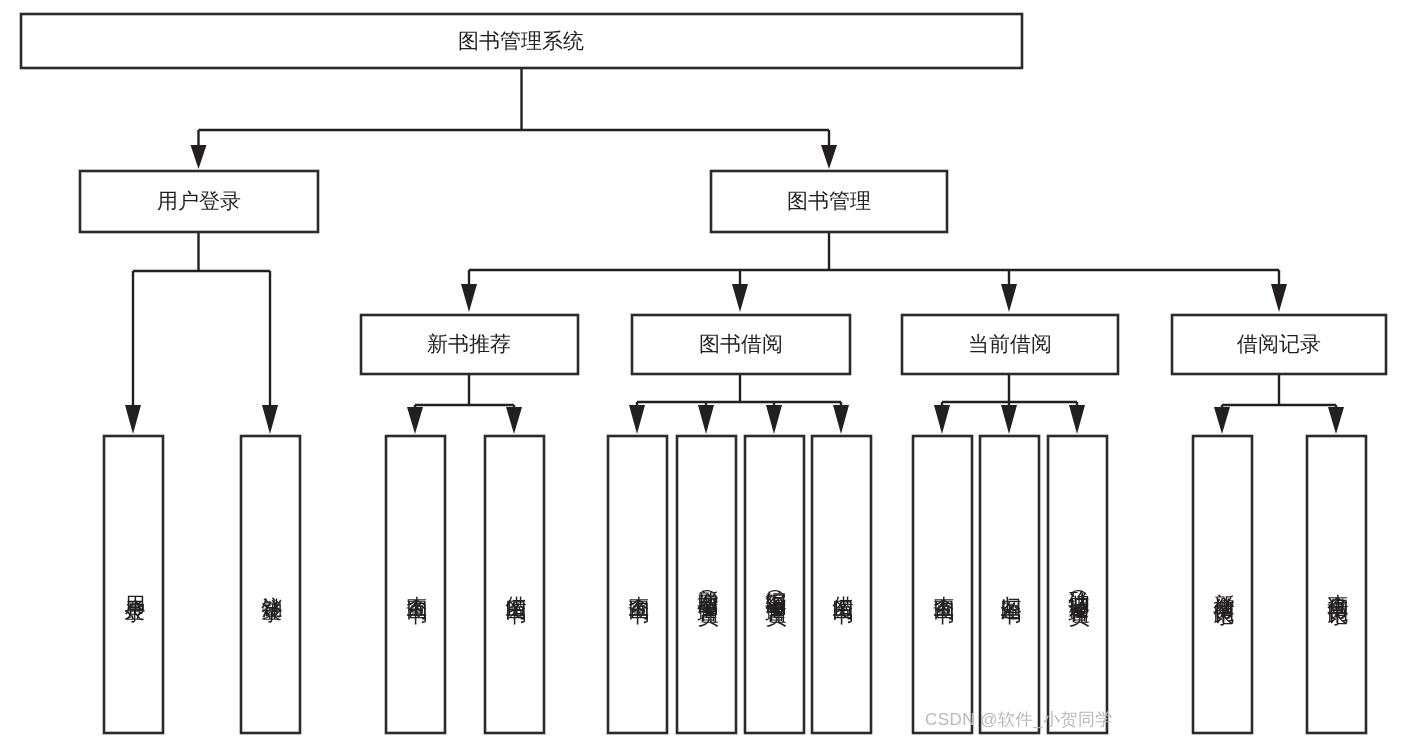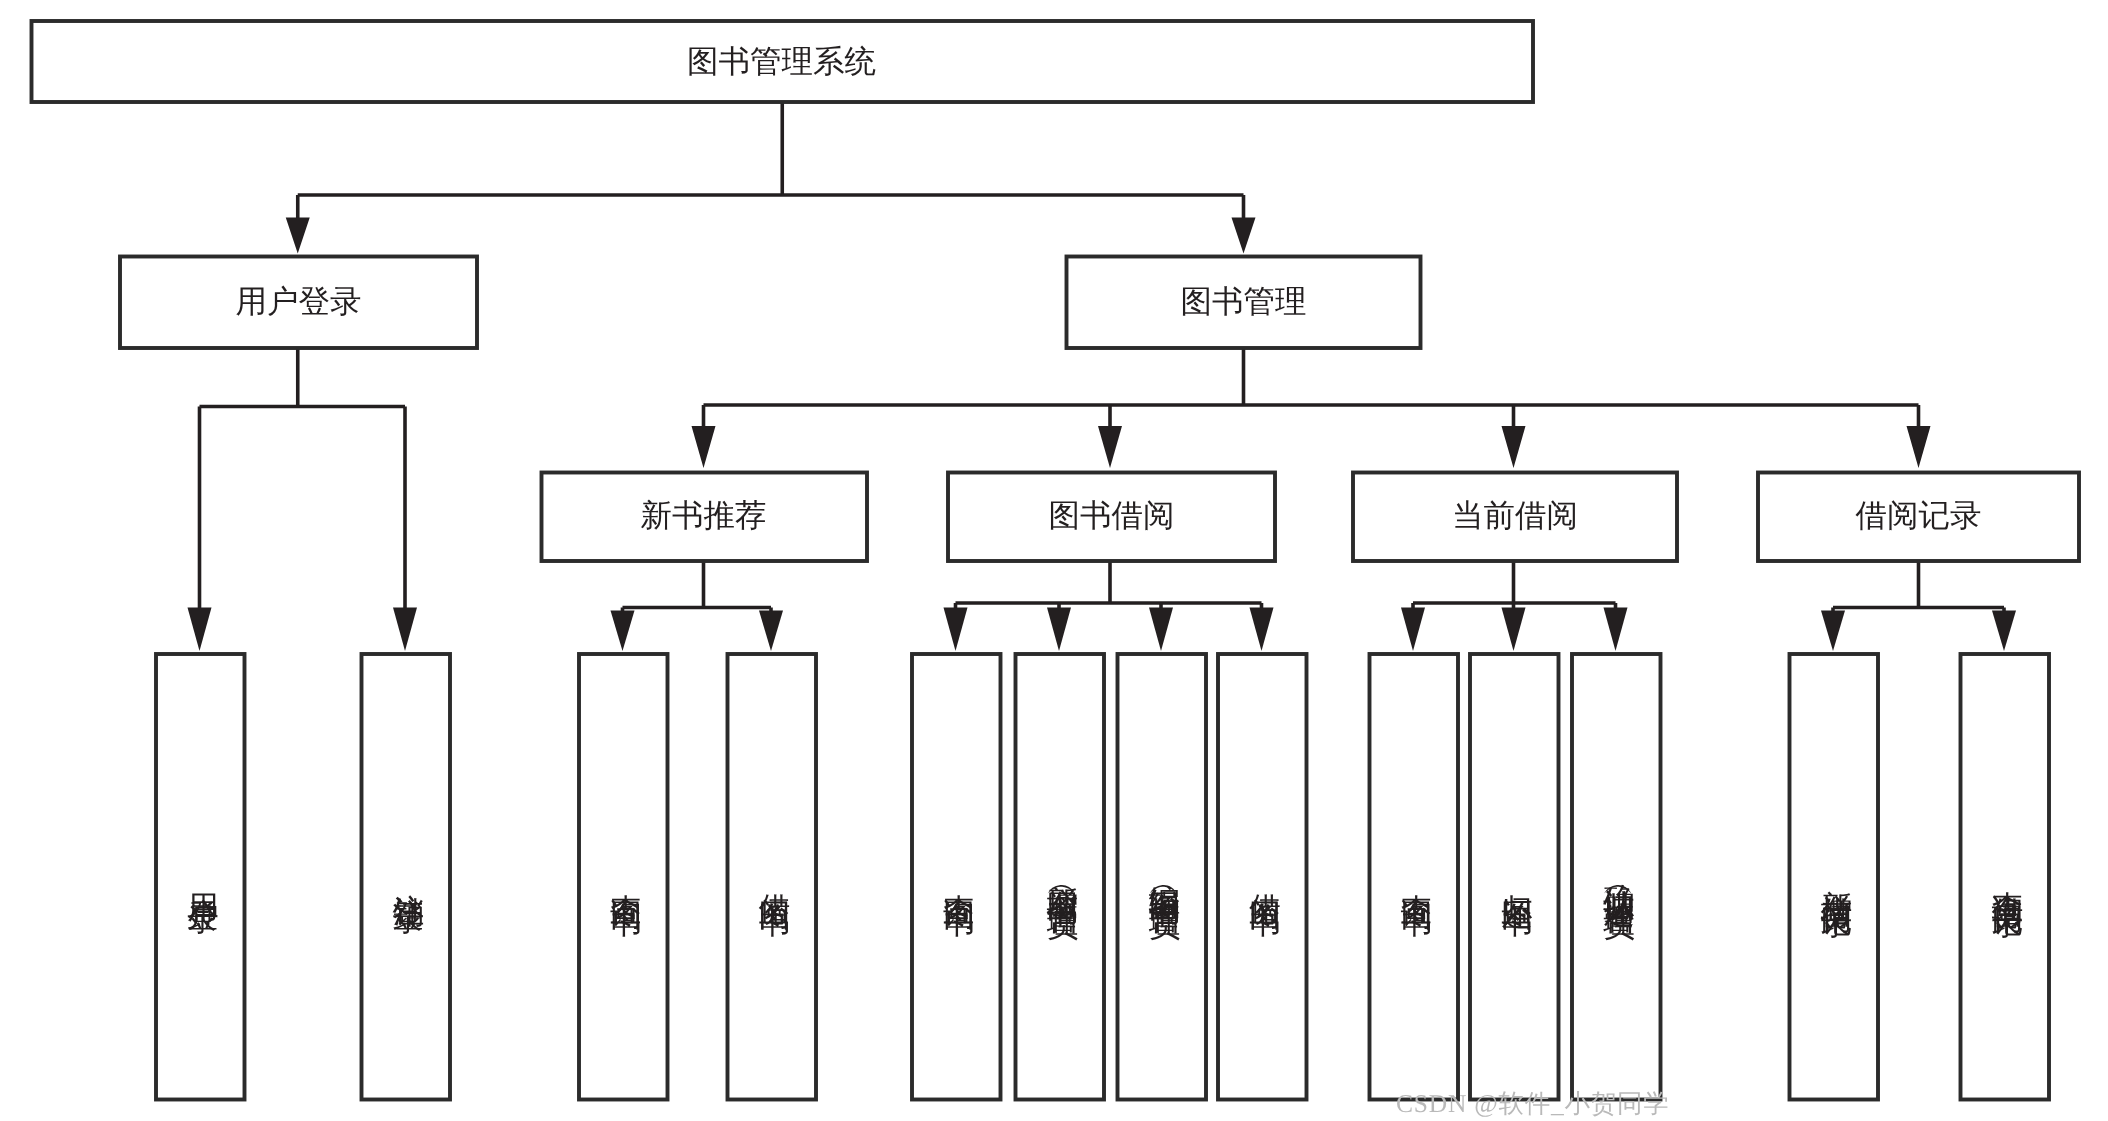--- a/index.html
+++ b/index.html
@@ -50,22 +50,22 @@
     fill: none;
     stroke-linecap: butt;
   }
   .arrow-head {
     fill: #231f20;
     stroke: none;
   }
   .watermark {
     position: absolute;
     right: 8px;
-    bottom: 0;
-    font-family: Liberation Serif, serif;
+    bottom: 16px;
+    font-family: Liberation Sans, sans-serif;
     font-size: 17px;
     color: #b9b9b9;
     white-space: nowrap;
     letter-spacing: 0.5px;
     pointer-events: none;
   }
 </style>
 </head>
 <body>
 

